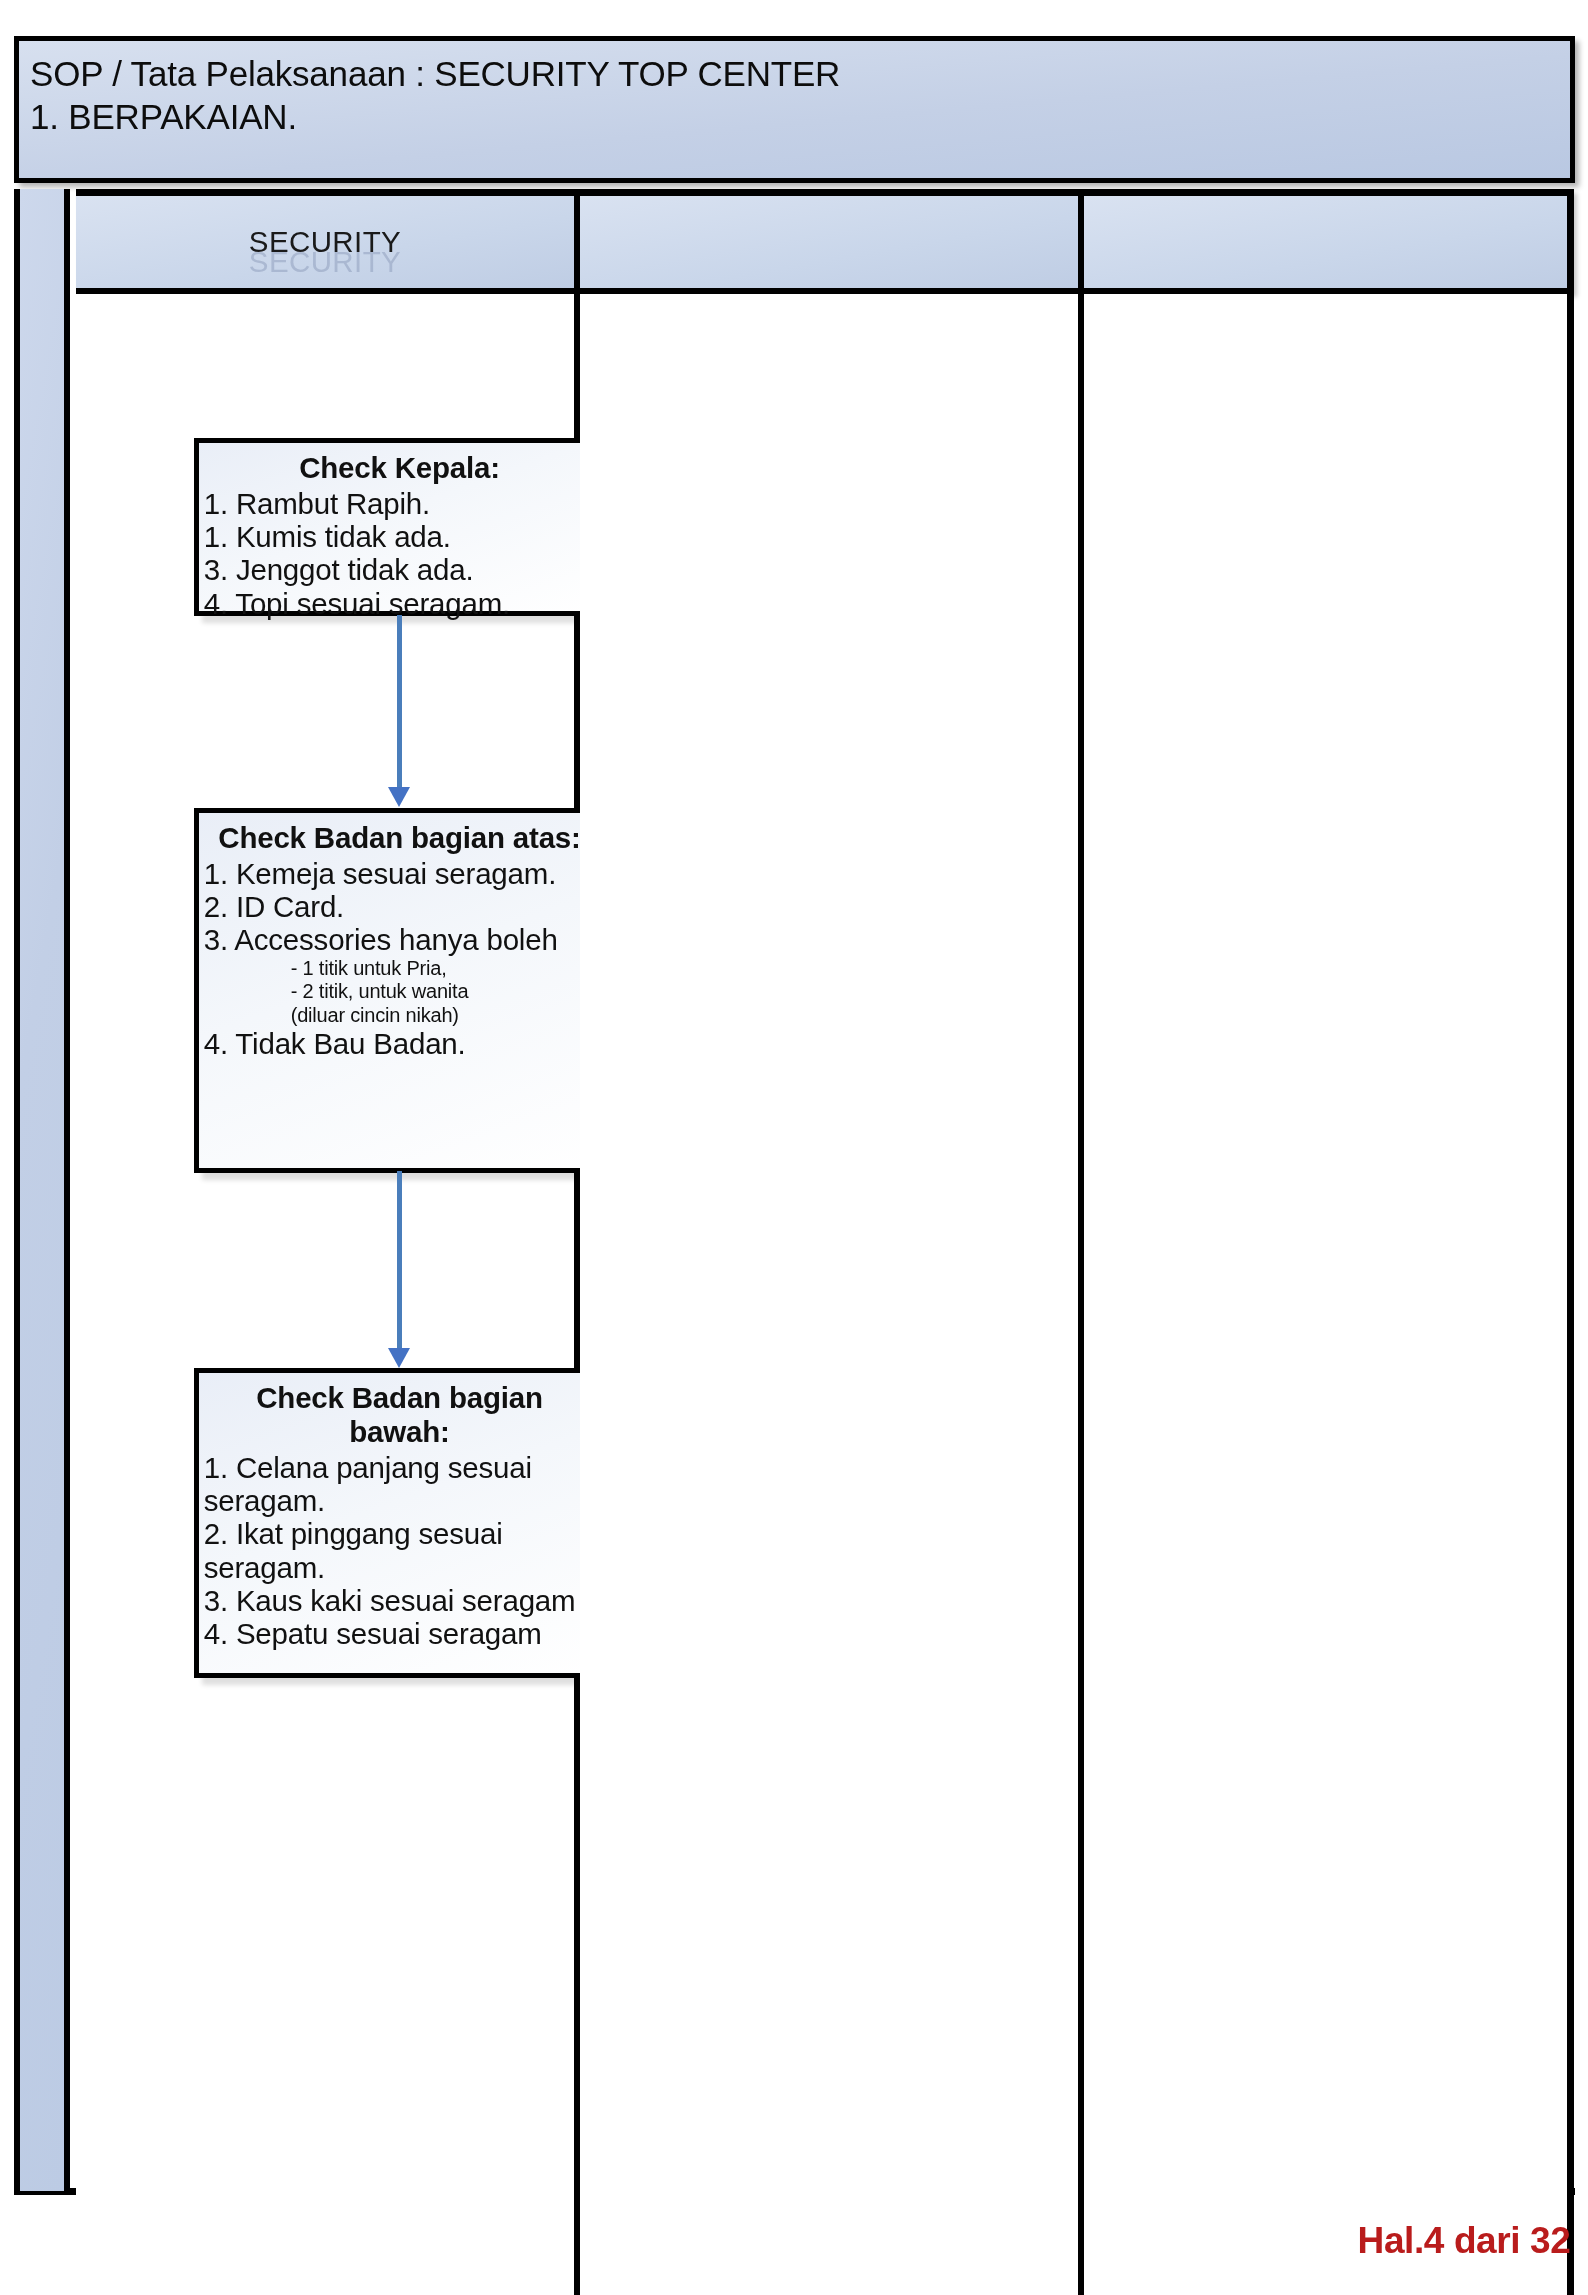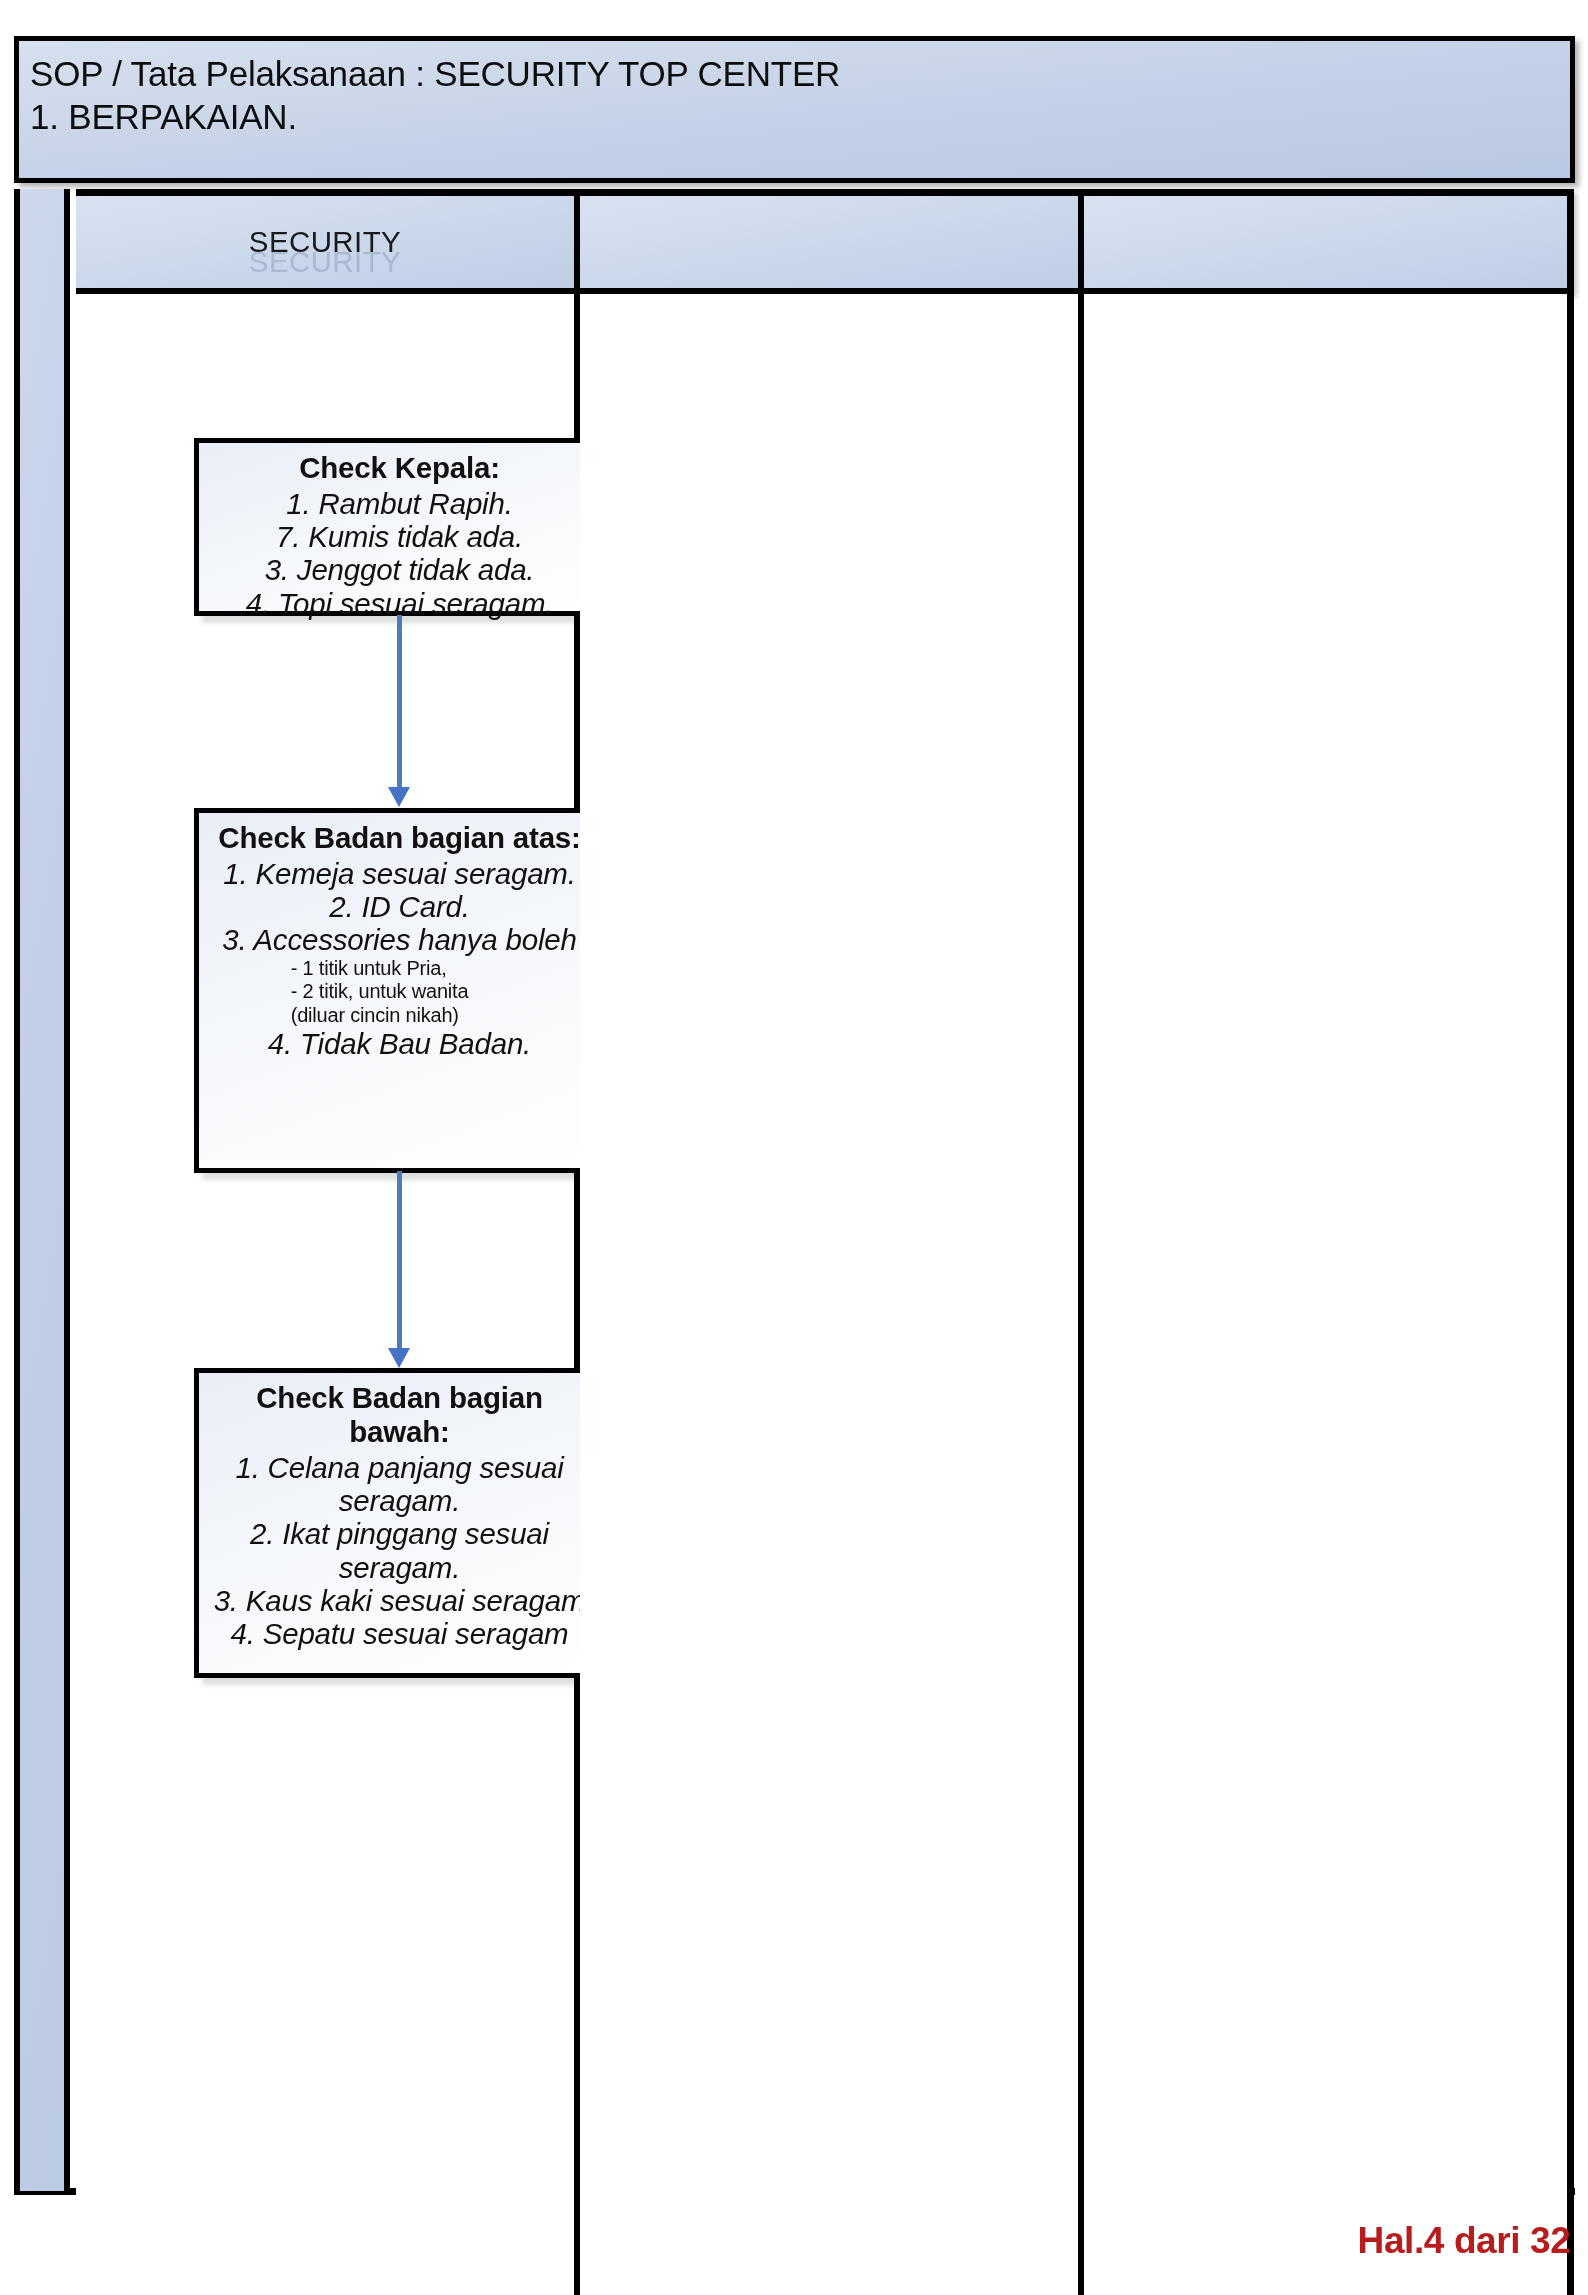--- a/index.html
+++ b/index.html
@@ -155,23 +155,22 @@
     font-weight: bold;
     font-size: 29.5px;
     line-height: 1.16;
     text-align: center;
     margin-bottom: 1.6px;
     letter-spacing: -0.2px;
   }
   .pbox-item {
     font-size: 29.5px;
     line-height: 1.13;
-    text-align: center;
+    text-align: left;
     letter-spacing: -0.2px;
-    font-style: italic;
   }
   .pbox-sub {
     font-size: 20px;
     line-height: 1.18;
     text-align: left;
     padding-left: 87px;
     letter-spacing: -0.2px;
   }
 
   #box-kepala { left: 118px; top: 144px; width: 411px; height: 178px; }
@@ -250,21 +249,21 @@
       </div>
     </div>
 
     <div class="body-row">
 
       <div class="body-cell body-c1">
 
         <div class="pbox" id="box-kepala">
           <div class="pbox-title">Check Kepala:</div>
           <div class="pbox-item">1. Rambut Rapih.</div>
-          <div class="pbox-item">7. Kumis tidak ada.</div>
+          <div class="pbox-item">1. Kumis tidak ada.</div>
           <div class="pbox-item">3. Jenggot tidak ada.</div>
           <div class="pbox-item">4. Topi sesuai seragam.</div>
         </div>
 
         <div class="arrow" id="arrow-1">
           <div class="arrow-line"></div>
           <div class="arrow-head"></div>
         </div>
 
         <div class="pbox" id="box-atas">

